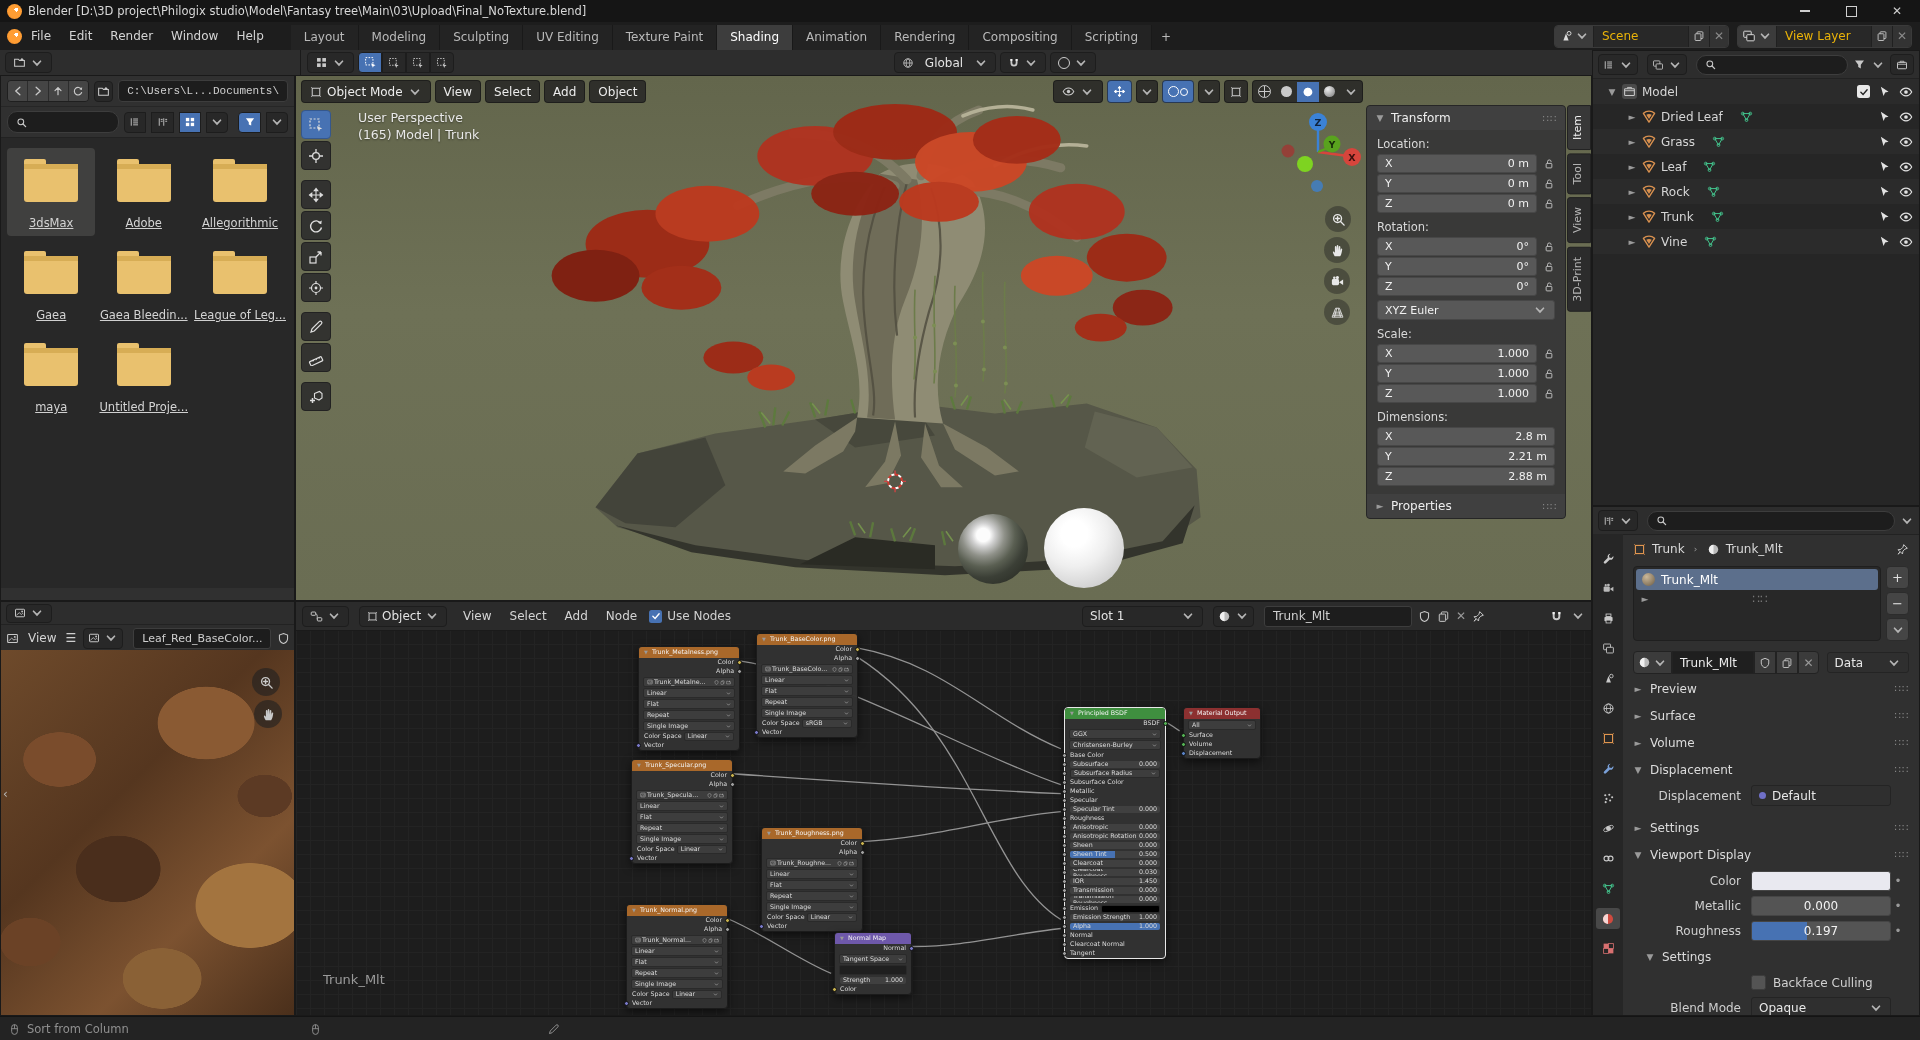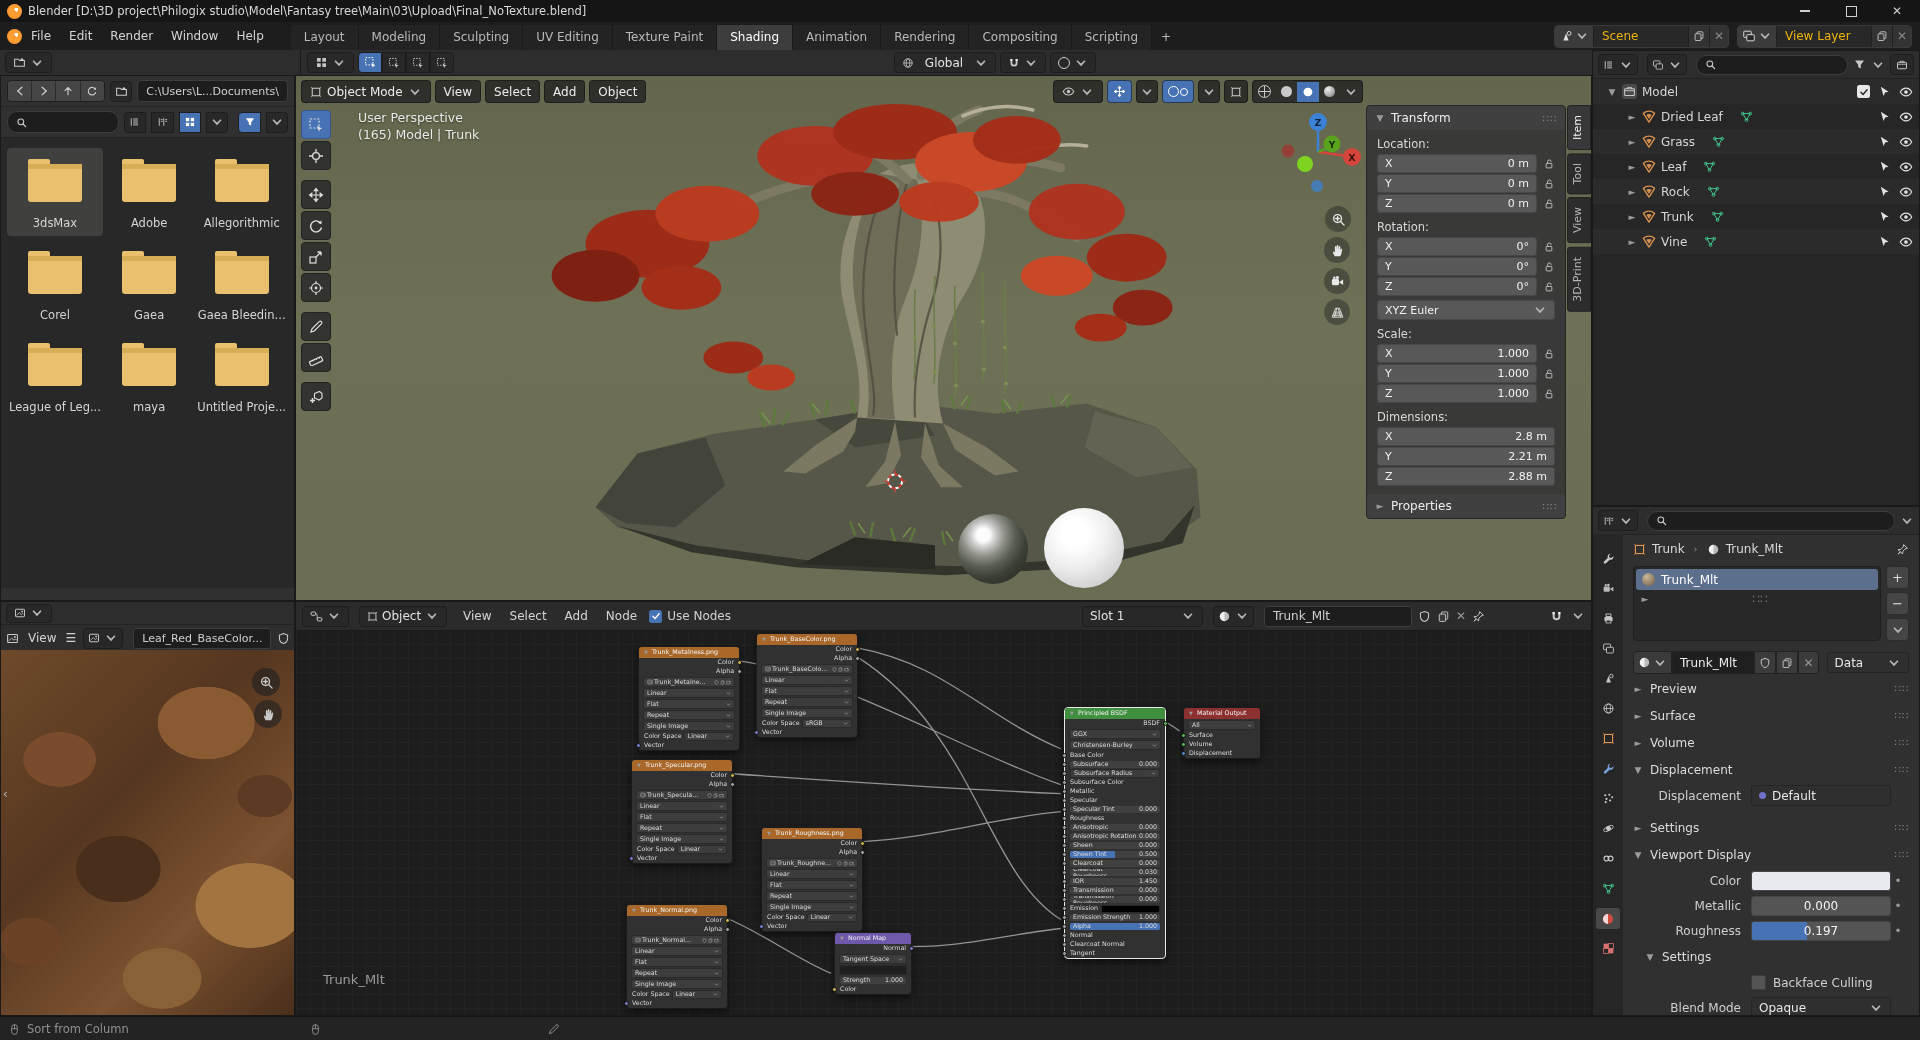--- a/index.html
+++ b/index.html
@@ -32,25 +32,25 @@
   .idwidget .btn{padding:0 4px;height:100%;display:flex;align-items:center;border-left:1px solid #202020;background:#333;}
   
   #toolstrip{left:0;top:50px;width:1920px;height:25px;background:#2d2d2d;border-bottom:1px solid #1a1a1a;display:flex;}
   .tseg{height:100%;display:flex;align-items:center;}
   .pill{background:#282828;border:1px solid #1d1d1d;border-radius:4px;height:19px;display:flex;align-items:center;padding:0 7px;gap:4px;color:#e3e3e3;margin-right:4px;}
   .smbtn{width:22px;height:19px;background:#282828;border:1px solid #1d1d1d;display:flex;align-items:center;justify-content:center;}
   
   .area{position:absolute;background:#303030;border:1px solid #191919;box-sizing:border-box;}
   .ahead{height:27px;background:#2d2d2d;border-bottom:1px solid #222;display:flex;align-items:center;padding:0 5px;gap:5px;}
   
-  #fb-toolbar{display:flex;align-items:center;gap:5px;padding:4px 6px;background:#303030;border-bottom:1px solid #262626;}
+  #fb-toolbar{display:flex;align-items:center;gap:5px;padding:4px 6px;background:#303030;border-bottom:1px solid #262626;font-family:Liberation Mono, monospace;}
   .navgrp{display:flex;border-radius:4px;overflow:hidden;border:1px solid #1f1f1f;}
   .navgrp .nb{width:25px;height:20px;background:#454545;display:flex;align-items:center;justify-content:center;border-right:1px solid #2c2c2c;}
   .darkfield{background:#1d1d1d;border:1px solid #3d3d3d;border-radius:10px;height:20px;display:flex;align-items:center;padding:0 8px;color:#cfcfcf;gap:5px;}
-  #fb-grid{display:grid;grid-template-columns:repeat(3,1fr);gap:4px 2px;padding:10px 6px;background:#282828;height:430px;align-content:start;}
+  #fb-grid{display:grid;grid-template-columns:repeat(3,1fr);gap:4px 2px;padding:10px 6px;background:#282828;height:430px;align-content:start;text-decoration:underline;}
   .fitem{text-align:center;padding:8px 2px 6px;border-radius:4px;}
   .fitem.selected{background:#40403f;}
   .folder{width:54px;height:38px;background:#e9c16e;border-radius:3px;margin:8px auto 14px;position:relative;}
   .folder:before{content:"";position:absolute;top:-5px;left:0;width:22px;height:6px;background:#e9c16e;border-radius:2px 2px 0 0;}
   .folder:after{content:"";position:absolute;top:0;left:0;right:0;height:5px;background:#d7ad55;}
   .fname{color:#d4d4d4;font-size:11.5px;white-space:nowrap;overflow:hidden;text-overflow:ellipsis;}
   
   #imged-tex{position:absolute;left:0;top:48px;right:0;bottom:0;
     background:
       radial-gradient(60px 45px at 20% 30%,#7a4c2c 0 60%,transparent 61%),
@@ -593,24 +593,20 @@
       <div class="fitem">
         <div class="folder"></div>
         <div class="fname">Adobe</div>
       </div>
 
       <div class="fitem">
         <div class="folder"></div>
         <div class="fname">Allegorithmic</div>
       </div>
 
-      <div class="fitem">
-        <div class="folder"></div>
-        <div class="fname">Corel</div>
-      </div>
 
       <div class="fitem">
         <div class="folder"></div>
         <div class="fname">Gaea</div>
       </div>
 
       <div class="fitem">
         <div class="folder"></div>
         <div class="fname">Gaea Bleedin...</div>
       </div>

